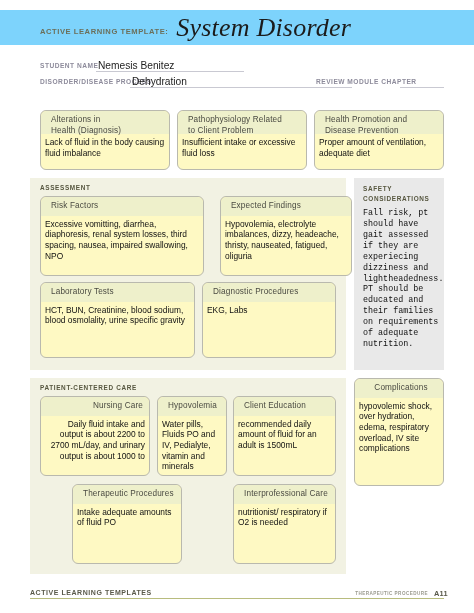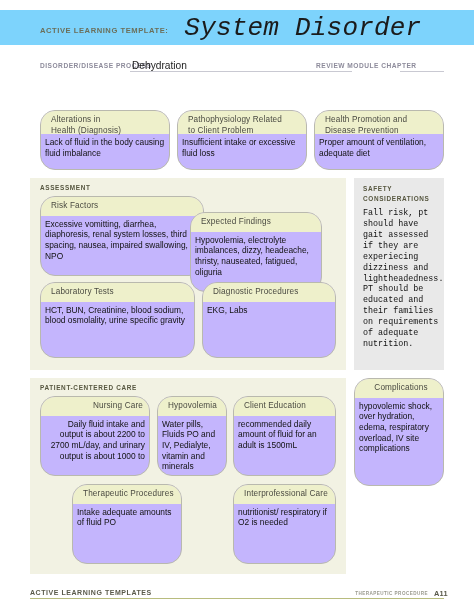--- a/index.html
+++ b/index.html
@@ -17,42 +17,42 @@
     background:#7dd3fc;
     display:flex; align-items:center;
   }
   .banner-inner { display:flex; align-items:baseline; padding-left:40px; }
   .tmpl-label {
     font-size:7.6px; letter-spacing:.55px; color:#6b6f5a;
     font-family:"Liberation Sans", sans-serif; font-weight:600;
     text-transform:uppercase; position:relative; top:-2px;
   }
   .tmpl-title {
-    font-family:Liberation Mono, monospace; font-style:italic;
-    font-size:26px; color:#1b1b1b; margin-left:16px; letter-spacing:.2px;
+    font-family:Liberation Serif, serif; font-style:italic;
+    font-size:26px; color:#1b1b1b; margin-left:8px; letter-spacing:.2px;
   }
 
   
   .info { position:absolute; left:40px; top:56px; width:400px; }
   .info-row { position:relative; height:15px; }
   .info-lbl {
     font-size:6.6px; letter-spacing:.5px; color:#8d8b9b; font-weight:600;
     text-transform:uppercase; position:absolute; bottom:3px; left:0;
   }
   .info-val {
     font-size:10.2px; color:#1d1d1d; position:absolute; bottom:1.5px;
   }
   .info-line {
     position:absolute; bottom:0; height:1px; background:#c9c9d2;
   }
 
   
   .card {
-    position:absolute; border:1px solid #b9b9ae; border-radius:15px;
-    background:#c4b5fd; overflow:hidden;
+    position:absolute; border:1px solid #b9b9ae; border-radius:6px;
+    background:#fef9c3; overflow:hidden;
   }
   .card-hd {
     background:#eef0cb; color:#4a4a42; font-size:8.2px;
     padding:4px 6px 4px 10px; line-height:1.3; letter-spacing:.15px;
     border-radius:6px 6px 0 0;
   }
   .card-bd {
     color:#111; font-size:8.4px; line-height:1.27;
     padding:3px 4px 3px 4px; white-space:pre-line;
     font-family:"Liberation Sans", sans-serif;
@@ -103,20 +103,25 @@
 
   <div class="banner">
     <div class="banner-inner">
       <span class="tmpl-label">ACTIVE LEARNING TEMPLATE:</span>
       <span class="tmpl-title">System Disorder</span>
     </div>
   </div>
 
   <div class="info">
 
+    <div class="info-row" style="height:16px;">
+      <span class="info-lbl">STUDENT NAME</span>
+      <span class="info-val" style="left:58px;">Nemesis Benitez</span>
+      <span class="info-line" style="left:56px; width:148px;"></span>
+    </div>
 
     <div class="info-row" style="height:16px;">
       <span class="info-lbl">DISORDER/DISEASE PROCESS</span>
       <span class="info-val" style="left:92px;">Dehydration</span>
       <span class="info-line" style="left:90px; width:222px;"></span>
       <span class="info-lbl" style="left:276px;">REVIEW MODULE CHAPTER</span>
       <span class="info-val" style="left:362px;"></span>
       <span class="info-line" style="left:360px; width:44px;"></span>
     </div>
 
@@ -142,21 +147,21 @@
 
   <div class="panel" style="left:30px; top:178px; width:316px; height:192px;">
     <span class="panel-title">ASSESSMENT</span>
   </div>
 
   <div class="card" style="left:40px; top:196px; width:164px; height:80px;">
     <div class="card-hd">Risk Factors</div>
     <div class="card-bd">Excessive vomitting, diarrhea, diaphoresis, renal system losses, third spacing, nausea, impaired swallowing, NPO</div>
   </div>
 
-  <div class="card" style="left:190px; top:196px; width:132px; height:80px;margin-top:16px;">
+  <div class="card" style="left:220px; top:196px; width:132px; height:80px;">
     <div class="card-hd">Expected Findings</div>
     <div class="card-bd">Hypovolemia, electrolyte imbalances, dizzy, headeache, thristy, nauseated, fatigued, oliguria</div>
   </div>
 
   <div class="card" style="left:40px; top:282px; width:155px; height:76px;">
     <div class="card-hd">Laboratory Tests</div>
     <div class="card-bd">HCT, BUN, Creatinine, blood sodium, blood osmolality, urine specific gravity</div>
   </div>
 
   <div class="card" style="left:202px; top:282px; width:134px; height:76px;">

